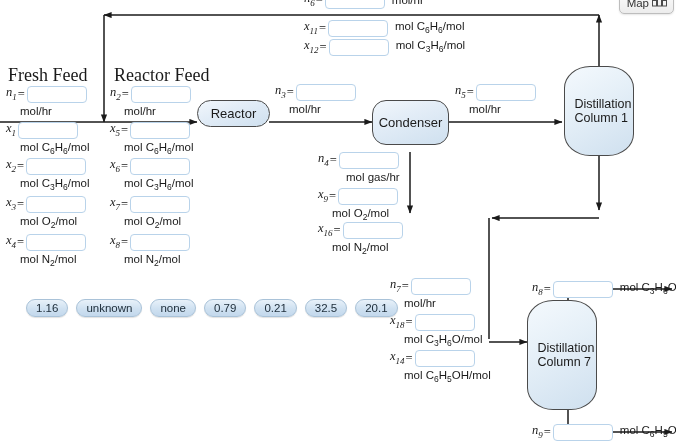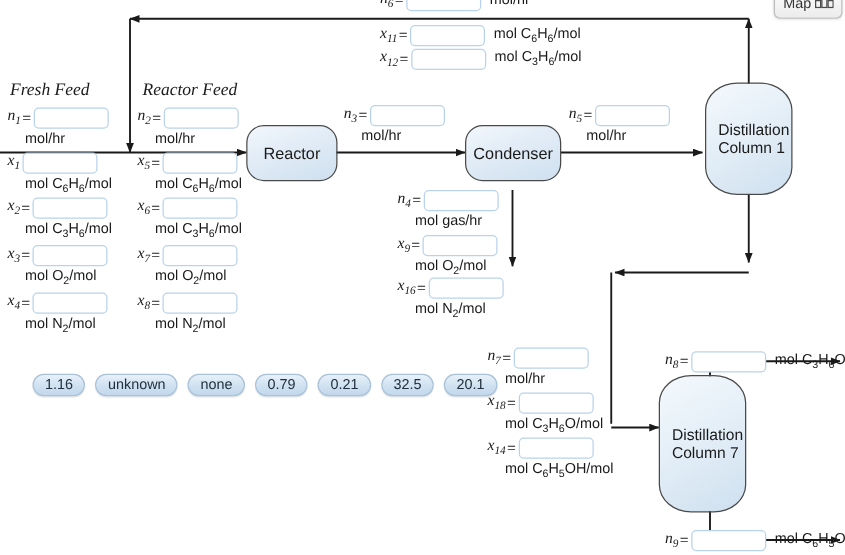--- a/index.html
+++ b/index.html
@@ -27,21 +27,21 @@
     width:60px;height:17px;
     border:1px solid #b9d3ea;border-radius:4px;background:#ffffff;
     box-sizing:border-box;display:inline-block;vertical-align:middle;
   }
   .units{
     font-size:11.5px;line-height:13px;margin-top:1px;white-space:nowrap;
     font-family:"Liberation Sans","DejaVu Sans",sans-serif;
   }
   .units sub{font-size:8.5px;}
   .title{
-    font-style:italic;font-size:14px;
+    font-size:18px;
     font-family:"Liberation Serif","DejaVu Serif",serif;
     white-space:nowrap;
   }
 
   
   .unit{
     position:absolute;box-sizing:border-box;
     border:1.3px solid #4a4a4a;border-radius:14px;
     background:linear-gradient(160deg,#f2f7fc 0%,#e3edf7 38%,#cfe0ef 100%);
     display:flex;align-items:center;justify-content:center;
@@ -112,21 +112,21 @@
       <path d="M472,345 L527,345" opacity="0"></path>
 
       <path d="M568,330 L568,289" marker-end="url(#ah)"></path>
       <path d="M568,289 L672,289" marker-end="url(#ah)"></path>
 
       <path d="M568,408 L568,432" marker-end="url(#ah)"></path>
       <path d="M568,432 L672,432" marker-end="url(#ah)"></path>
     </g>
   </svg>
 
-  <div class="unit" style="left:197px;top:100px;width:73px;height:45px;">
+  <div class="unit" style="left:197px;top:100px;width:73px;height:27px;">
     <span>Reactor</span>
   </div>
 
   <div class="unit" style="left:372px;top:100px;width:77px;height:45px;">
     <span>Condenser</span>
   </div>
 
   <div class="column" style="left:564px;top:66px;width:70px;height:90px;">
     <div>
       <span>Distillation</span>
@@ -233,21 +233,21 @@
       </div>
       <div class="units" style="margin-left: 14px;">mol/hr</div>
     </div>
 
   <div class="grp" style="left:318px;top:152px;">
       <div class="varline">
         <span class="var">n<sub>4</sub></span>
         <span class="eq">=</span>
         <input type="text" class="box" style="">
       </div>
-      <div class="units" style="margin-left: 14px;">mol gas/hr</div>
+      <div class="units" style="margin-left: 28px;">mol gas/hr</div>
     </div>
   <div class="grp" style="left:318px;top:188px;">
       <div class="varline">
         <span class="var">x<sub>9</sub></span>
         <span class="eq">=</span>
         <input type="text" class="box" style="">
       </div>
       <div class="units" style="margin-left: 14px;">mol O<sub>2</sub>/mol</div>
     </div>
   <div class="grp" style="left:318px;top:222px;">

